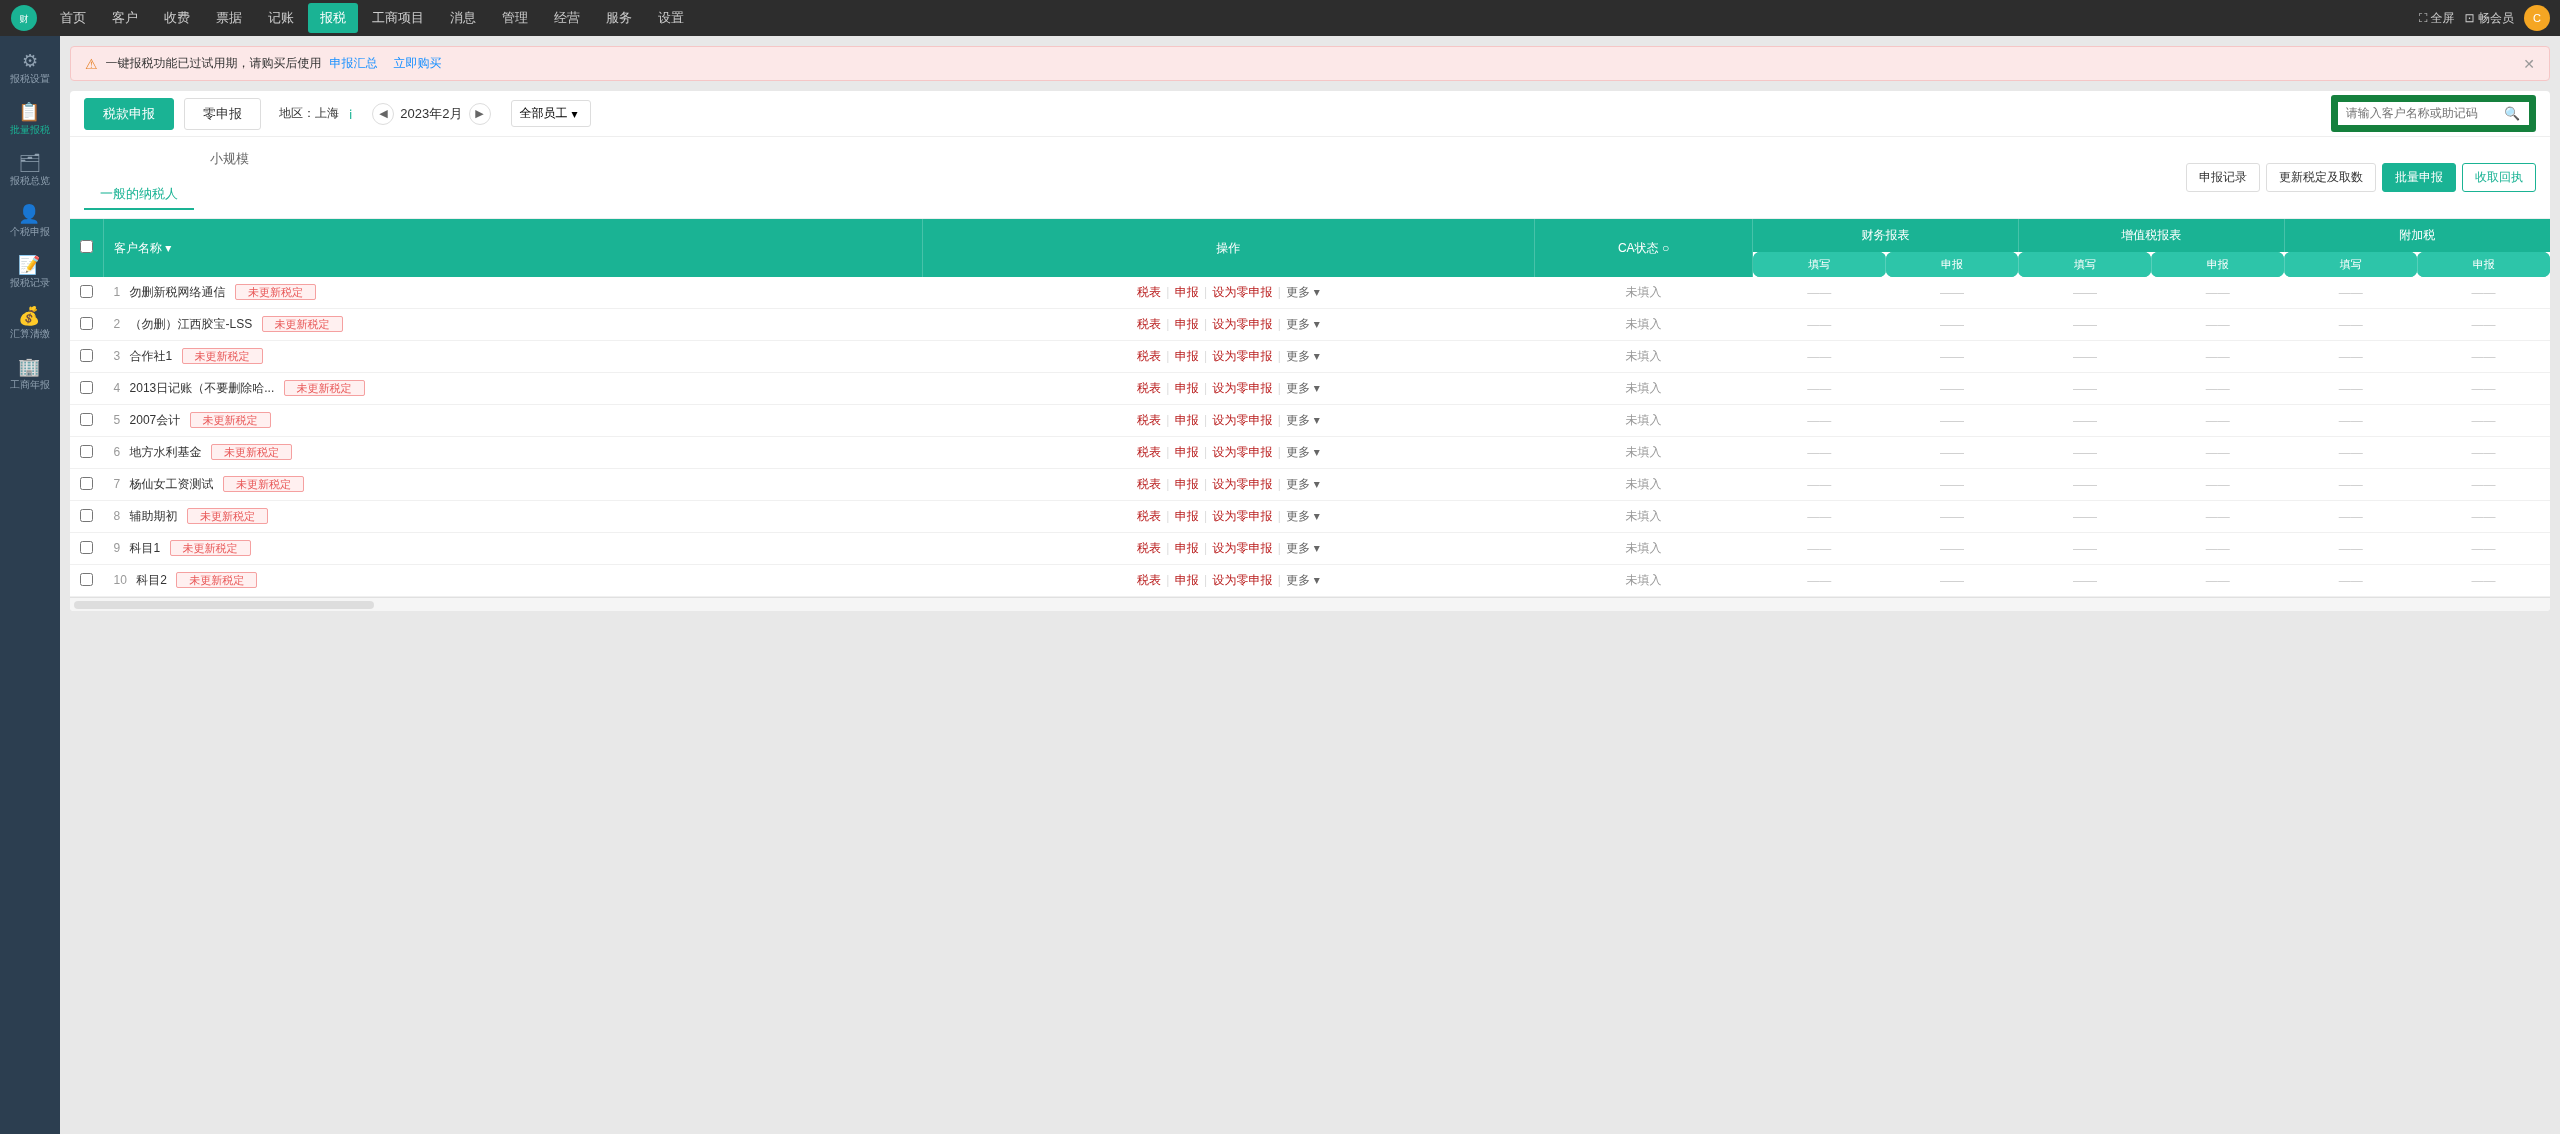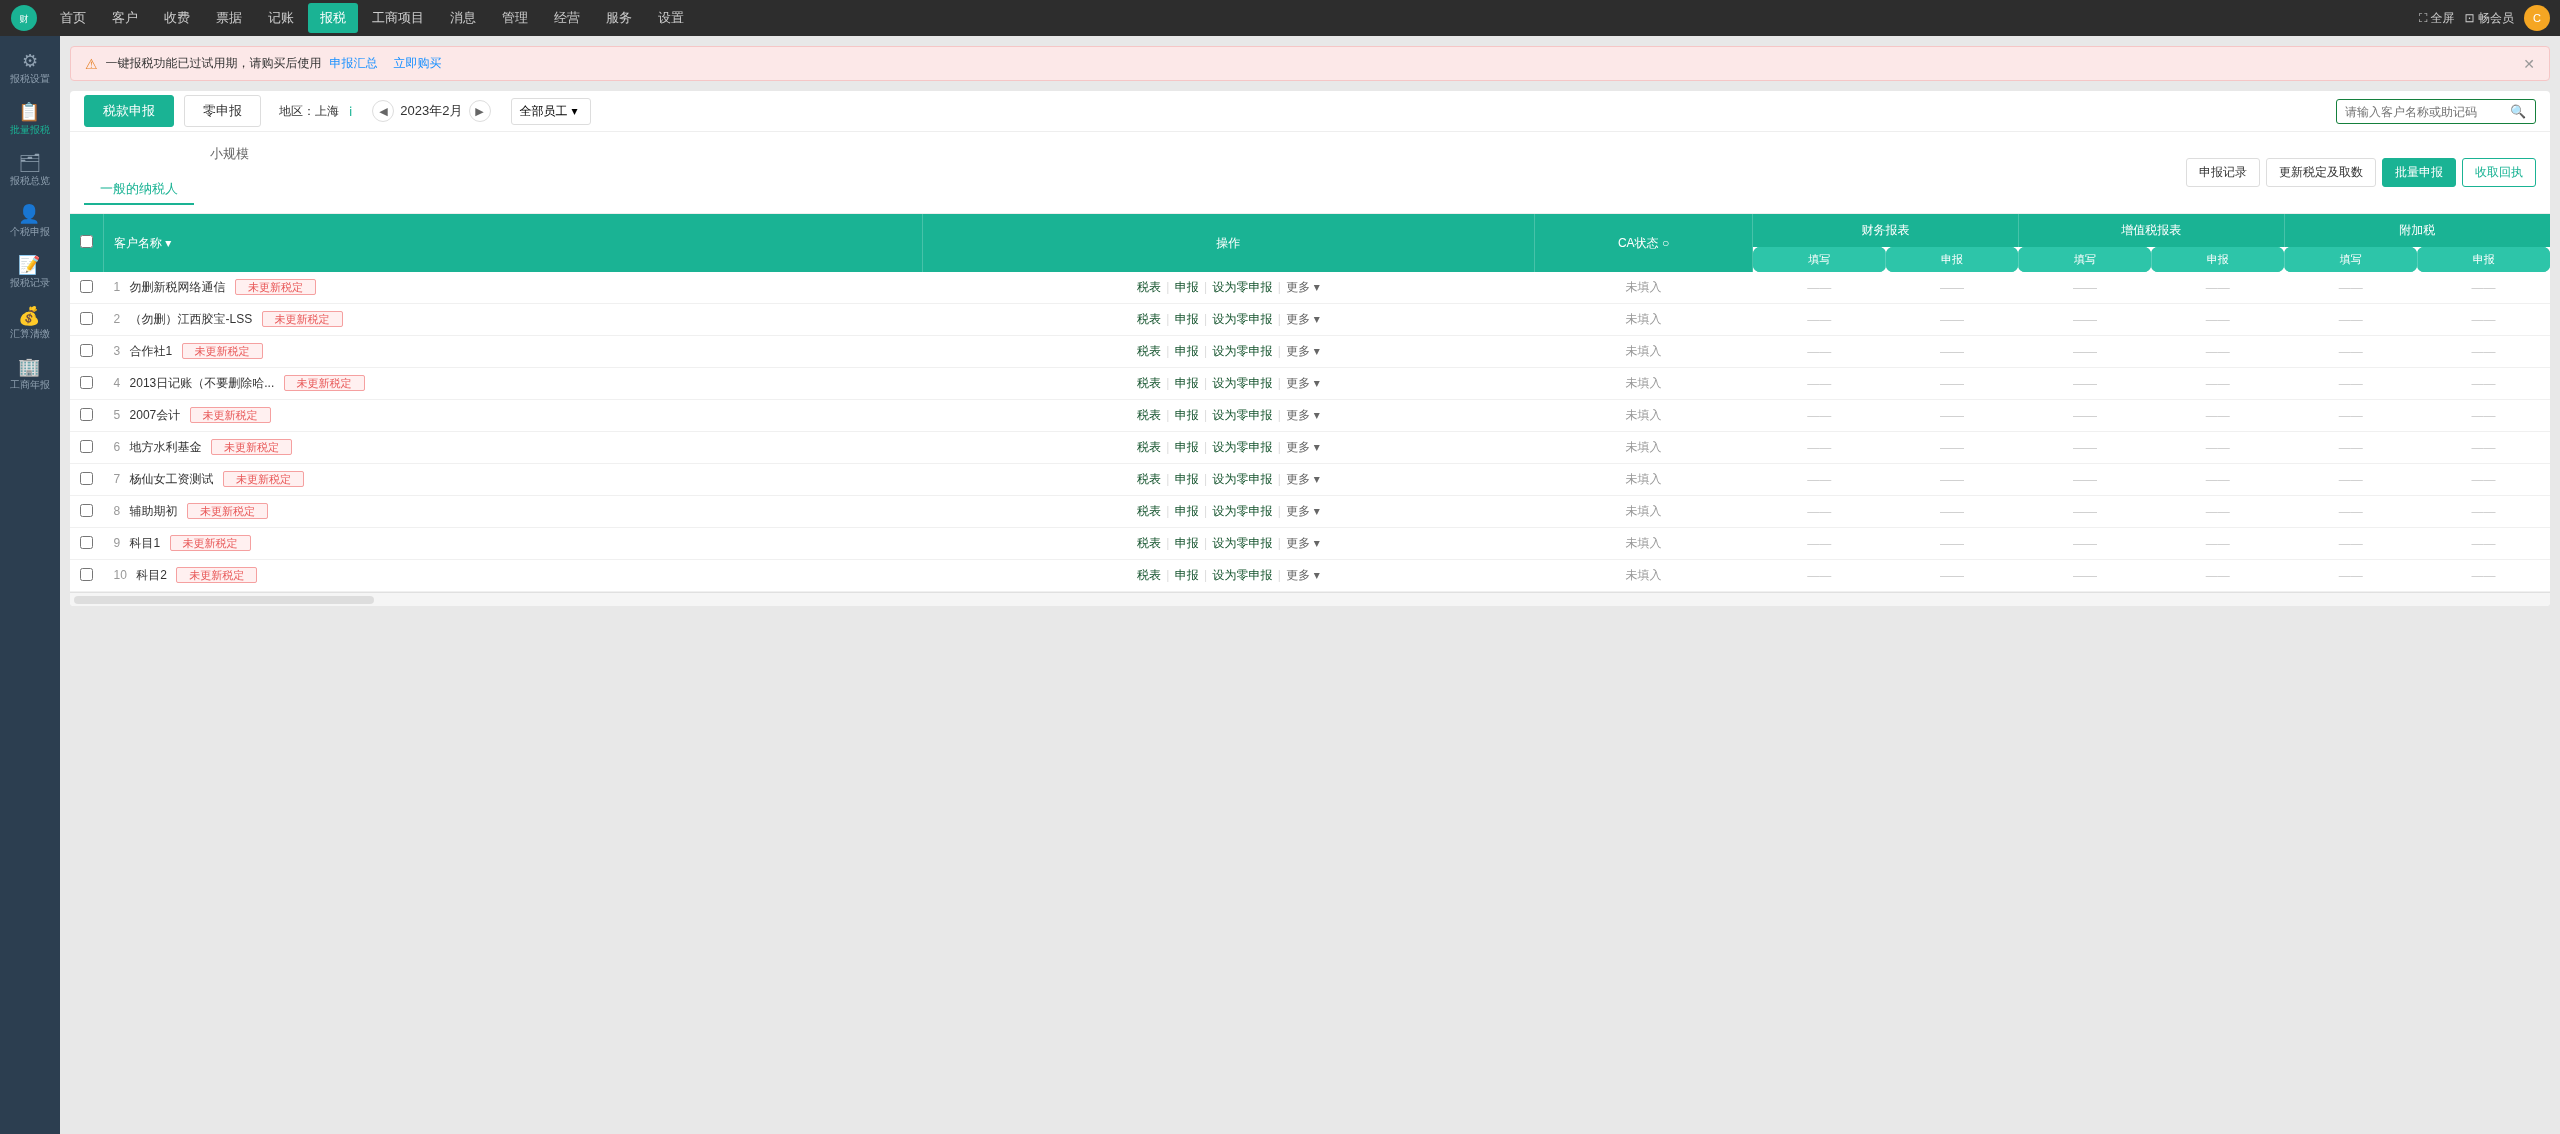--- a/index.html
+++ b/index.html
@@ -40,21 +40,21 @@
     
     .toolbar { padding: 4px 14px; display: flex; align-items: center; gap: 10px; border-bottom: 1px solid #eee; }
     .tab-btn { padding: 6px 18px; border: 1px solid #ddd; border-radius: 3px; cursor: pointer; font-size: 13px; background: #fff; color: #333; }
     .tab-btn.active { background: #1ab394; color: #fff; border-color: #1ab394; }
     .region-label { color: #333; font-size: 12px; margin-left: 8px; }
     .region-info { color: #1ab394; font-size: 13px; }
     .date-nav { display: flex; align-items: center; gap: 6px; margin: 0 10px; }
     .date-nav .arrow { width: 22px; height: 22px; border: 1px solid #ddd; border-radius: 50%; display: flex; align-items: center; justify-content: center; cursor: pointer; color: #666; font-size: 11px; }
     .date-nav .date-text { font-size: 13px; color: #333; font-weight: 500; }
     .staff-select { border: 1px solid #ddd; border-radius: 3px; padding: 4px 8px; font-size: 12px; display: flex; align-items: center; gap: 4px; cursor: pointer; min-width: 80px; }
-    .search-box { border: 1px solid #15803d; border-radius: 3px; padding: 4px 8px; font-size: 12px; display: flex; align-items: flex-end; gap: 4px; min-width: 200px; margin-left: auto; }
+    .search-box { border: 7px solid #15803d; border-radius: 3px; padding: 4px 8px; font-size: 12px; display: flex; align-items: flex-start; gap: 4px; min-width: 200px; margin-left: auto; }
     .search-box input { border: none; outline: none; flex: 1; font-size: 12px; color: #666; }
     .search-icon { color: #999; font-size: 13px; cursor: pointer; }
 
     
     .sub-toolbar { padding: 8px 14px; display: flex; align-items: center; gap: 10px; border-bottom: 1px solid #eee; }
     .type-tabs { display: flex; gap: 0; }
     .type-tab { padding: 5px 16px; border-bottom: 2px solid transparent; cursor: pointer; font-size: 13px; color: #666; }
     .type-tab.active { color: #1ab394; border-bottom-color: #1ab394; margin-top: 35px; }
     .action-btns { margin-left: auto; display: flex; gap: 6px; }
     .action-btn { padding: 5px 12px; border: 1px solid #ddd; border-radius: 3px; cursor: pointer; font-size: 12px; background: #fff; color: #333; }
@@ -64,21 +64,21 @@
     
     .table-wrap { overflow-x: auto; }
     table { width: 100%; border-collapse: collapse; font-size: 12px; }
     thead tr { background: #1ab394; }
     thead th { color: #fff; padding: 8px 10px; text-align: center; font-weight: 500; border-right: 1px solid rgba(255,255,255,0.2); font-size: 12px; white-space: nowrap; }
     thead th:last-child { border-right: none; }
     tbody tr { border-bottom: 1px solid #f0f0f0; }
     tbody td { padding: 7px 10px; text-align: center; color: #333; font-size: 12px; white-space: nowrap; }
     .td-name { text-align: left; }
     .badge-unconfirmed { background: #fff0f0; color: #e85757; border: 1px solid #f5a0a0; border-radius: 2px; padding: 1px 12px; font-size: 11px; }
-    .op-link { color: #14532d; cursor: pointer; font-size: 12px; }
+    .op-link { color: #b91c1c; cursor: pointer; font-size: 12px; }
     .op-sep { color: #ddd; margin: 0 2px; }
     .op-dropdown { color: #666; cursor: pointer; }
     .status-uninput { color: #999; font-size: 12px; }
     .dash { color: #ccc; }
     .checkbox-cell { width: 30px; }
     input[type="checkbox"] { cursor: pointer; }
 
     
     .scroll-bar-wrap { height: 14px; background: #f5f5f5; border-top: 1px solid #e0e0e0; display: flex; align-items: center; padding: 0 4px; }
     .scroll-inner { height: 8px; background: #ddd; border-radius: 4px; width: 300px; }

